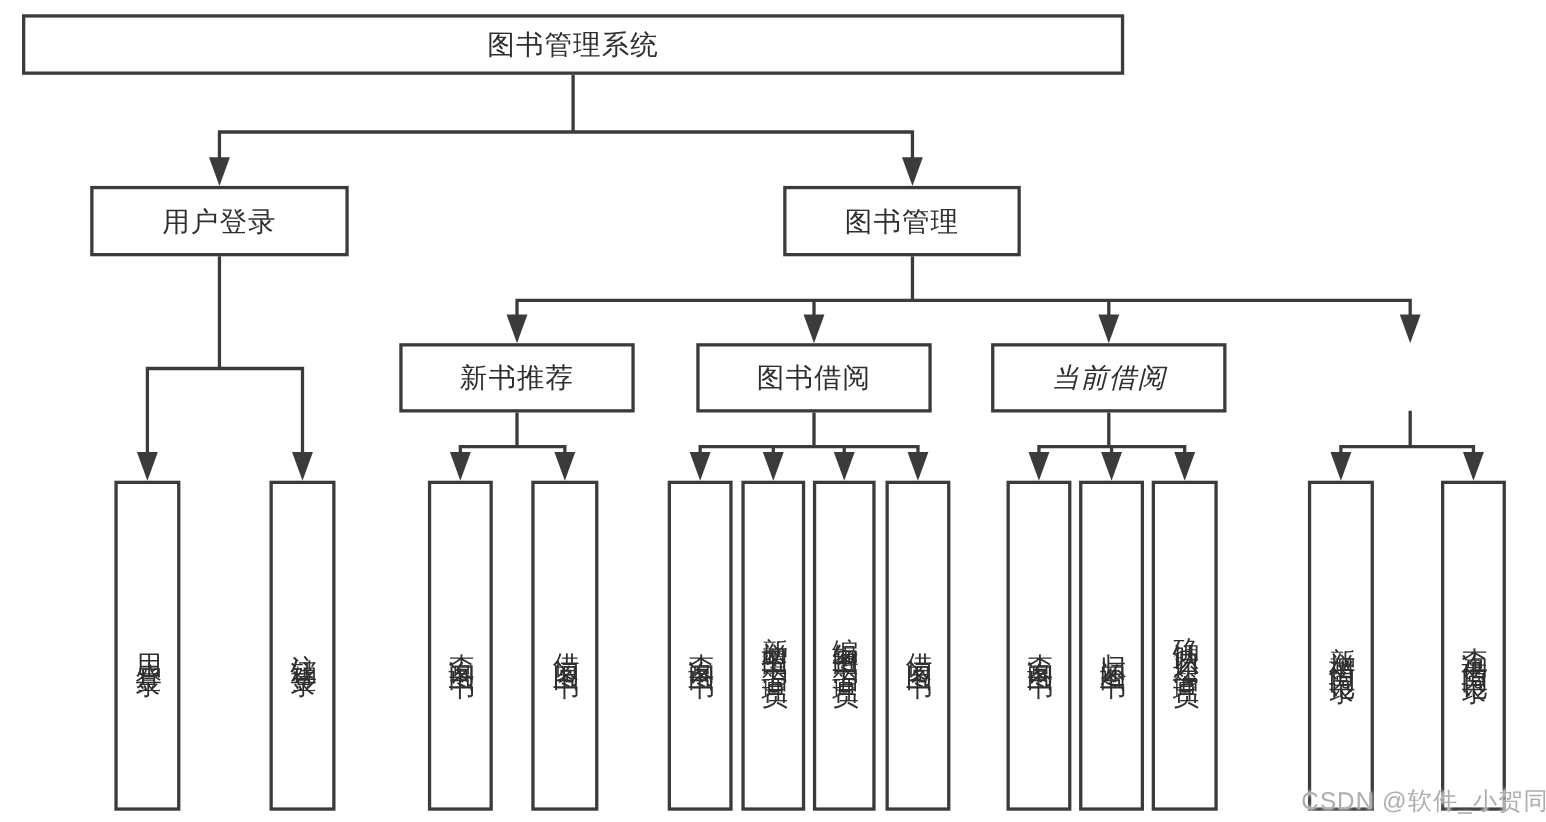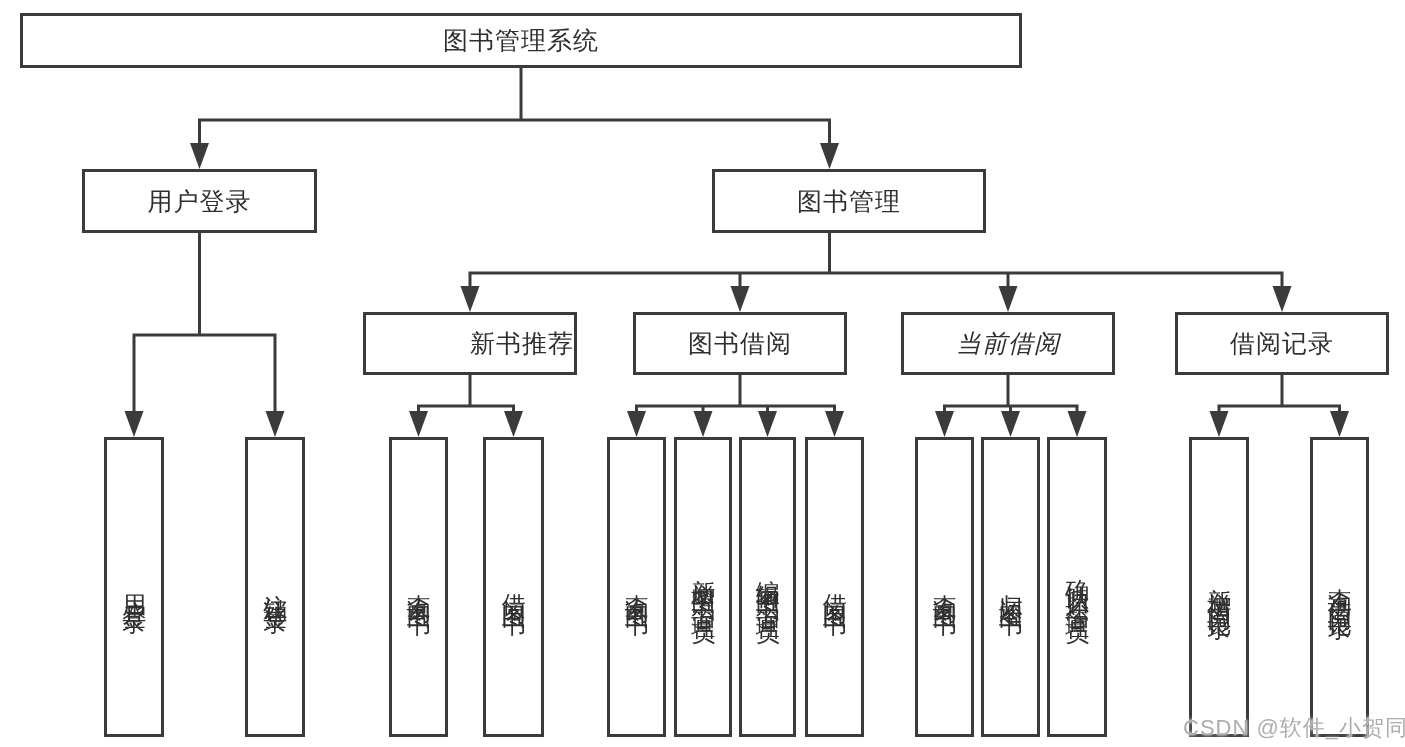--- a/index.html
+++ b/index.html
@@ -93,35 +93,32 @@
     </g>
   </svg>
 
   <div class="box h-box" style="left:20px; top:13px; width:1002px; height:55px;">
     <span>图书管理系统</span>
   </div>
 
   <div class="box h-box" style="left:82px; top:169px; width:235px; height:64px;">
     <span>用户登录</span>
   </div>
-  <div class="box h-box" style="left:712px; top:169px; width:274px; height:64px;">
+  <div class="box h-box" style="left:712px; top:169px; width:216px; height:64px;">
     <span>图书管理</span>
   </div>
 
-  <div class="box h-box" style="left:363px; top:312px; width:214px; height:63px;justify-content:flex-end;">
+  <div class="box h-box" style="left:363px; top:312px; width:214px; height:63px;">
     <span>新书推荐</span>
   </div>
   <div class="box h-box" style="left:633px; top:312px; width:214px; height:63px;align-items:center;">
     <span>图书借阅</span>
   </div>
   <div class="box h-box" style="left:901px; top:312px; width:214px; height:63px;font-style:italic;">
     <span>当前借阅</span>
-  </div>
-  <div class="box h-box" style="left:1175px; top:312px; width:214px; height:63px;">
-    <span>借阅记录</span>
   </div>
 
   <div class="box v-box" style="left:104px; top:437px; width:60px; height:300px;">
     <span>用户登录</span>
   </div>
   <div class="box v-box" style="left:245px; top:437px; width:60px; height:300px;">
     <span>注销登录</span>
   </div>
   <div class="box v-box" style="left:389px; top:437px; width:59px; height:300px;">
     <span>查询图书</span>

